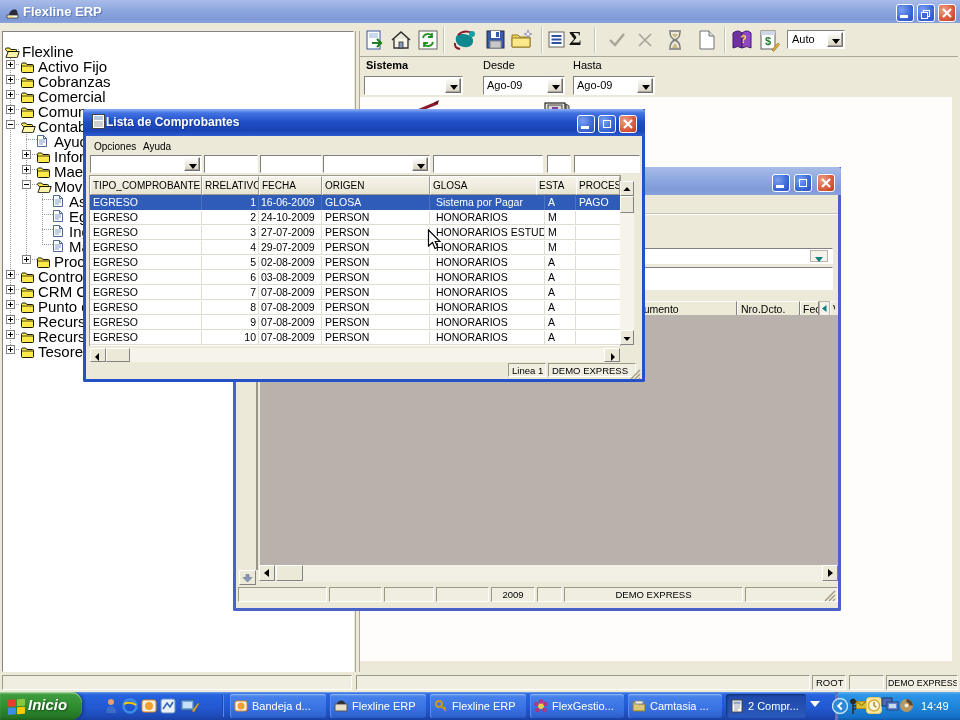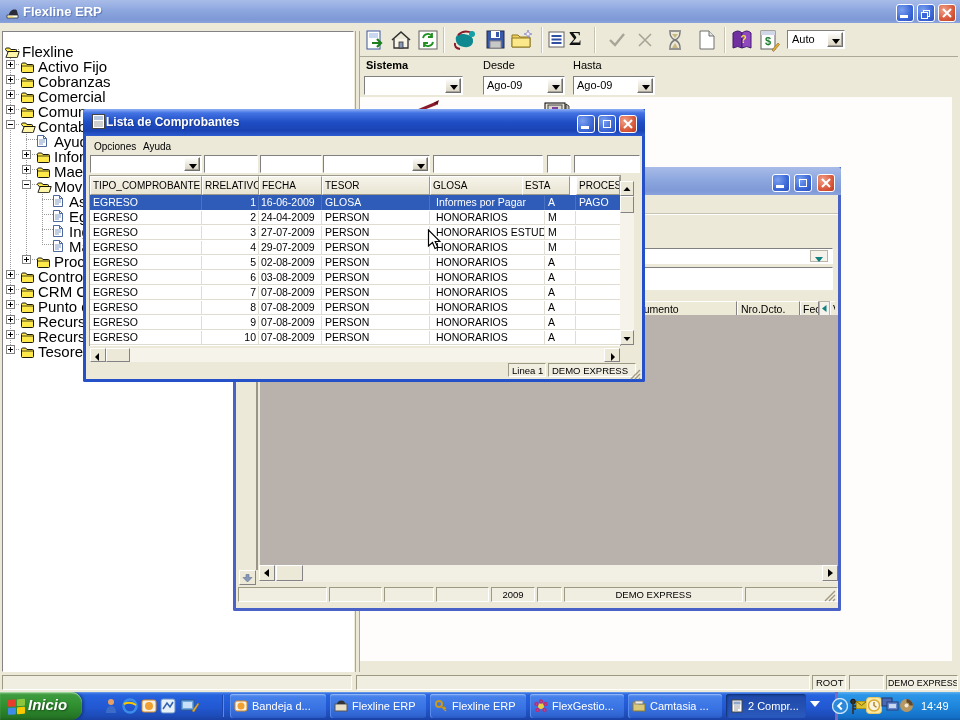--- a/index.html
+++ b/index.html
@@ -417,37 +417,37 @@
       <div class="combo-arrow"></div>
     </div>
   <div class="abs sunk" style="left:347px;top:46px;width:110px;height:18px;"></div>
   <div class="abs sunk" style="left:461px;top:46px;width:24px;height:18px;"></div>
   <div class="abs sunk" style="left:488px;top:46px;width:66px;height:18px;"></div>
 
   <div class="abs" id="grid" style="left:3px;top:66px;width:532px;height:171px;background:#fff;font-size:11px;border:1px solid #9c9a8c;border-bottom:none;">
     <div class="hc" style="left:0;width:112px;">TIPO_COMPROBANTE</div>
     <div class="hc" style="left:112px;width:57px;">RRELATIVO</div>
     <div class="hc" style="left:169px;width:63px;">FECHA</div>
-    <div class="hc" style="left:232px;width:108px;">TESOR</div>
+    <div class="hc" style="left:232px;width:108px;">ORIGEN</div>
     <div class="hc" style="left:340px;width:115px;">GLOSA</div>
-    <div class="hc" style="left:432px;width:48px;">ESTA</div>
+    <div class="hc" style="left:446px;width:48px;">ESTA</div>
     <div class="hc" style="left:486px;width:44px;">PROCES(</div>
     <div class="gr sel" style="top:19px;">
         <div class="c0">EGRESO</div>
         <div class="c1">1</div>
         <div class="c2">16-06-2009</div>
         <div class="c3">GLOSA</div>
-        <div class="c4">Informes por Pagar</div>
+        <div class="c4">Sistema por Pagar</div>
         <div class="c5">A</div>
         <div class="c6">PAGO</div>
       </div>
     <div class="gr" style="top:34px;">
         <div class="c0">EGRESO</div>
         <div class="c1">2</div>
-        <div class="c2">24-04-2009</div>
+        <div class="c2">24-10-2009</div>
         <div class="c3">PERSON</div>
         <div class="c4">HONORARIOS</div>
         <div class="c5">M</div>
         <div class="c6"></div>
       </div>
     <div class="gr" style="top:49px;">
         <div class="c0">EGRESO</div>
         <div class="c1">3</div>
         <div class="c2">27-07-2009</div>
         <div class="c3">PERSON</div>

